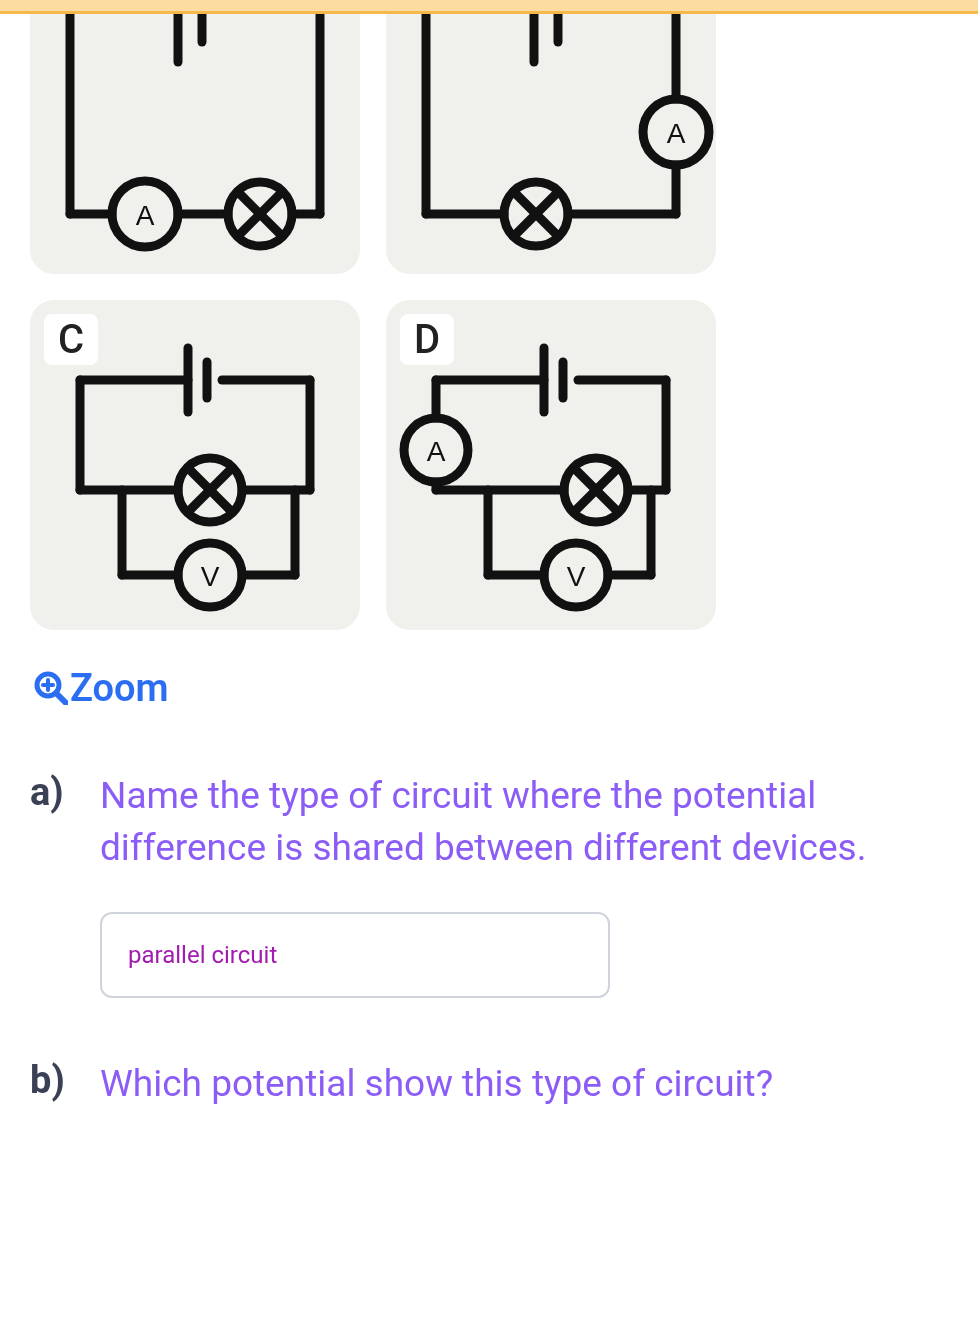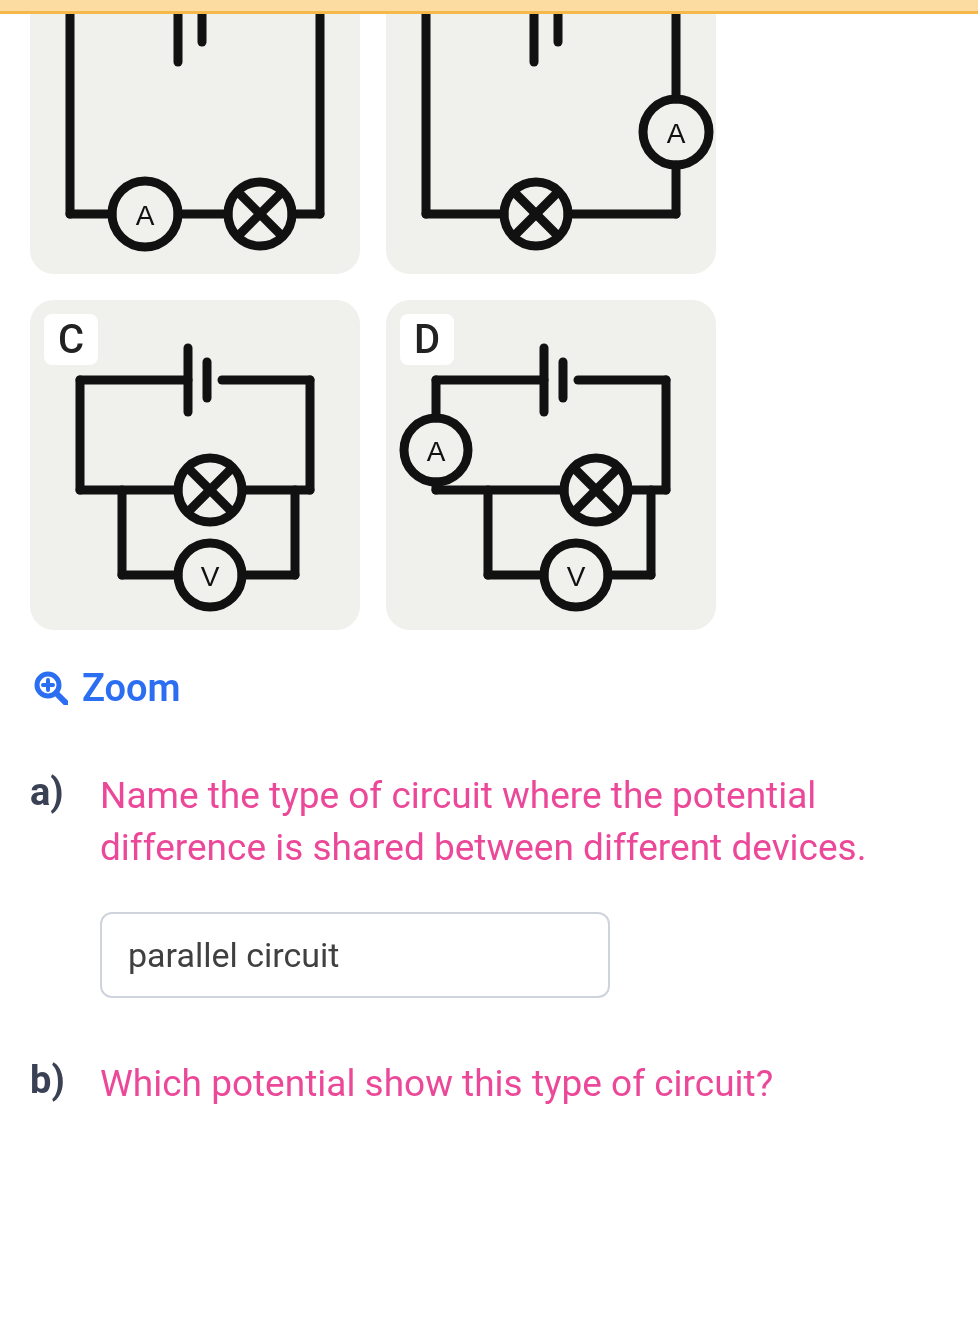--- a/index.html
+++ b/index.html
@@ -41,21 +41,21 @@
     background: #ffffff;
     border-radius: 8px;
     padding: 2px 14px;
     font-size: 40px;
     font-weight: 500;
     color: #222;
   }
   .zoom-row {
     display: flex;
     align-items: center;
-    gap: 14px;
+    gap: 2px;
     margin: 36px 0 60px 4px;
     color: #2c6ef2;
     font-size: 38px;
     font-weight: 600;
     cursor: pointer;
   }
   .zoom-icon {
     width: 34px; height: 34px;
     display: inline-block;
   }
@@ -68,31 +68,31 @@
   .q-letter {
     font-size: 38px;
     font-weight: 700;
     color: #3b4154;
     min-width: 48px;
     letter-spacing: 0px;
   }
   .q-text {
     font-size: 37px;
     line-height: 1.4;
-    color: #ec4899;
+    color: #8b5cf6;
     flex: 1;
   }
   .answer-input {
     width: 510px;
     height: 86px;
     border: 2px solid #cfd3dc;
     border-radius: 12px;
-    font-size: 34px;
+    font-size: 24px;
     padding: 0 26px;
-    color: #404040;
+    color: #a21caf;
     margin-left: 70px;
     margin-top: 38px;
     outline: none;
     font-family: inherit;
   }
   svg { display: block; }
   .circuit-meter-label {
     font-family: Arial, sans-serif;
     font-size: 28px;
     font-weight: 500;

